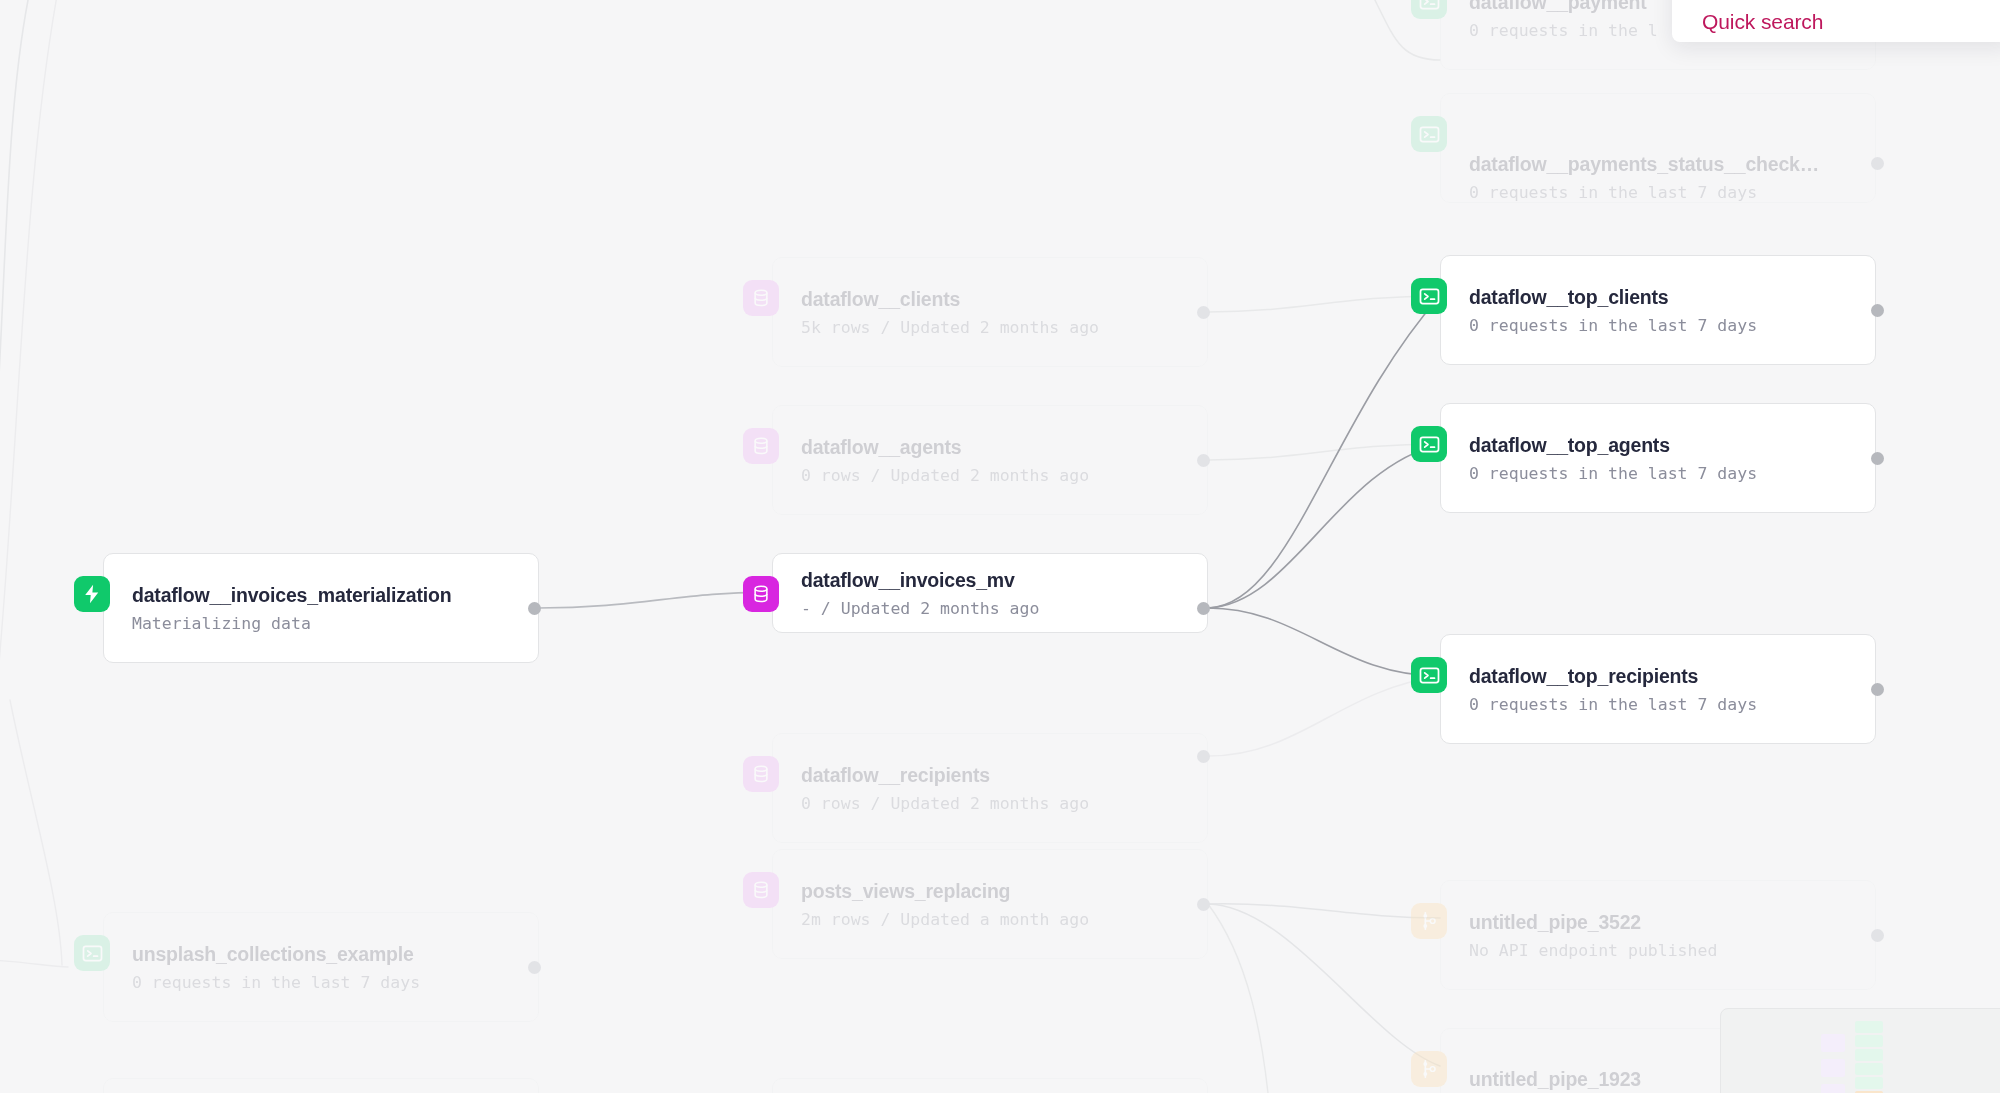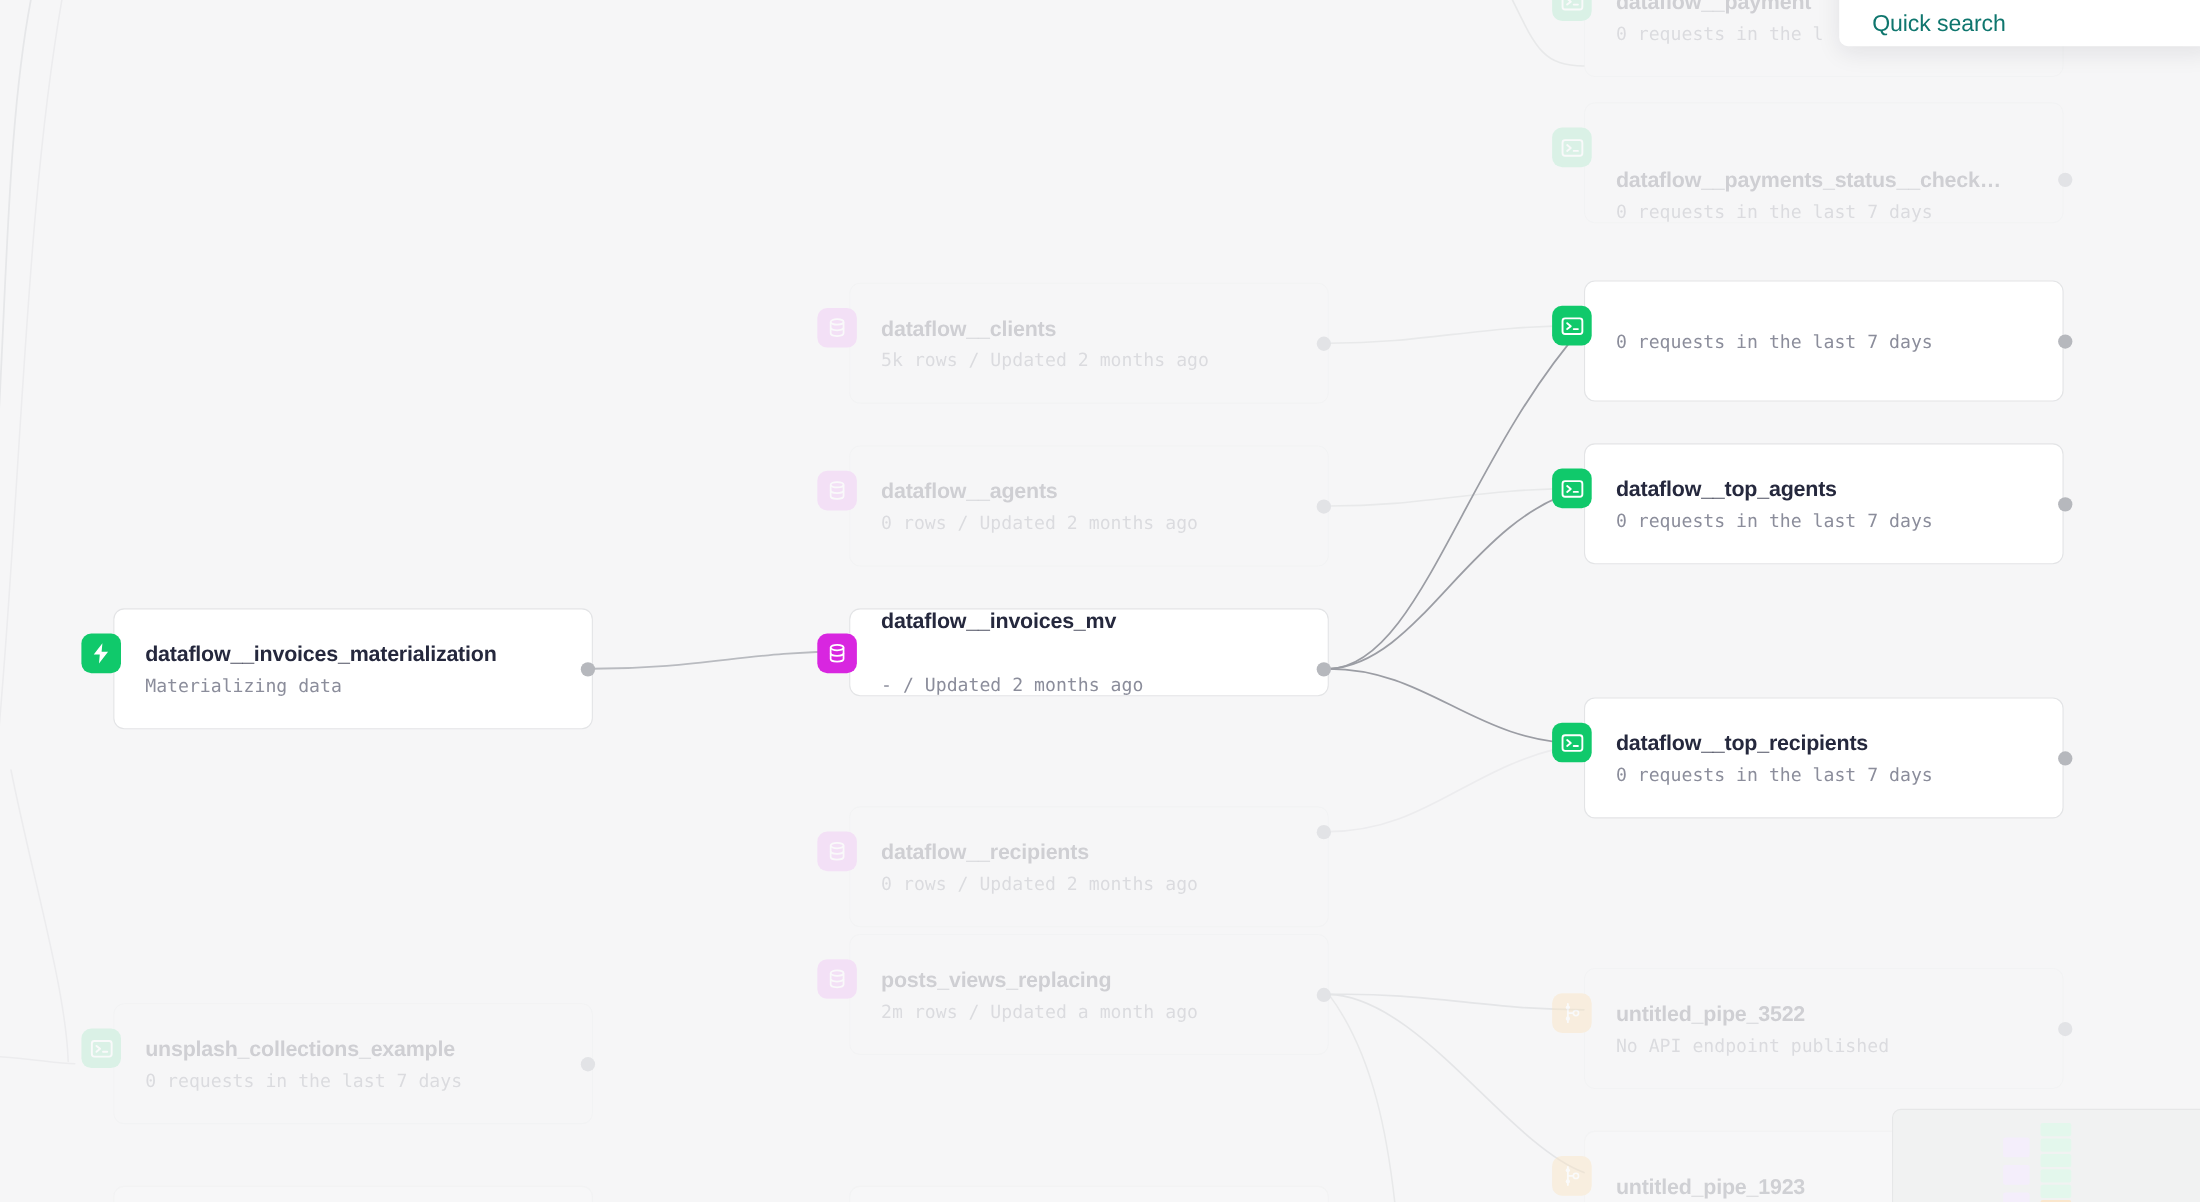--- a/index.html
+++ b/index.html
@@ -111,21 +111,21 @@
     border-radius: 8px;
     box-shadow: 0 6px 22px rgba(20,20,40,0.09);
     display: flex;
     align-items: flex-end;
     padding: 0 0 8px 30px;
     box-sizing: border-box;
   }
   #quick-search .qs-text {
     font-family: "Liberation Sans", sans-serif;
     font-size: 21px;
-    color: #0f766e;
+    color: #be185d;
     letter-spacing: -0.1px;
   }
 
   
   #minimap {
     position: absolute;
     left: 1720px;
     top: 1008px;
     width: 300px;
     height: 110px;
@@ -194,20 +194,21 @@
         <div class="node-sub">0 requests in the last 7 days</div>
       </div>
       <div class="node" style="left: 1440px; top: 255px; width: 436px; height: 110px;">
         <div class="node-icon ic-green">
           <svg width="23" height="23" viewBox="0 0 24 24" fill="none" aria-hidden="true">
             <rect x="2.6" y="4.6" width="18.8" height="14.8" rx="2.4" stroke="#fff" stroke-width="1.8"></rect>
             <path d="M7 9.2 10.4 12 7 14.8" stroke="#fff" stroke-width="1.8" stroke-linecap="round" stroke-linejoin="round"></path>
             <path d="M13.2 14.8h4" stroke="#fff" stroke-width="1.8" stroke-linecap="round"></path>
           </svg>
         </div>
+        <div class="node-title">dataflow__top_clients</div>
         <div class="node-sub">0 requests in the last 7 days</div>
       </div>
       <div class="node" style="left: 1440px; top: 403px; width: 436px; height: 110px;">
         <div class="node-icon ic-green">
           <svg width="23" height="23" viewBox="0 0 24 24" fill="none" aria-hidden="true">
             <rect x="2.6" y="4.6" width="18.8" height="14.8" rx="2.4" stroke="#fff" stroke-width="1.8"></rect>
             <path d="M7 9.2 10.4 12 7 14.8" stroke="#fff" stroke-width="1.8" stroke-linecap="round" stroke-linejoin="round"></path>
             <path d="M13.2 14.8h4" stroke="#fff" stroke-width="1.8" stroke-linecap="round"></path>
           </svg>
         </div>
@@ -266,21 +267,21 @@
         <div class="node-icon ic-magenta-d">
           <svg width="22" height="22" viewBox="0 0 24 24" fill="none" aria-hidden="true">
             <ellipse cx="12" cy="6.2" rx="6.4" ry="2.7" stroke="#fff" stroke-width="1.7"></ellipse>
             <path d="M5.6 6.2v5.6c0 1.5 2.9 2.7 6.4 2.7s6.4-1.2 6.4-2.7V6.2" stroke="#fff" stroke-width="1.7"></path>
             <path d="M5.6 11.9v5.6c0 1.5 2.9 2.7 6.4 2.7s6.4-1.2 6.4-2.7v-5.6" stroke="#fff" stroke-width="1.7"></path>
           </svg>
         </div>
         <div class="node-title">dataflow__agents</div>
         <div class="node-sub">0 rows / Updated 2 months ago</div>
       </div>
-      <div class="node" style="left: 772px; top: 553px; width: 436px; height: 80px; justify-content: space-between;">
+      <div class="node" style="left: 772px; top: 553px; width: 436px; height: 80px;">
         <div class="node-icon ic-magenta">
           <svg width="22" height="22" viewBox="0 0 24 24" fill="none" aria-hidden="true">
             <ellipse cx="12" cy="6.2" rx="6.4" ry="2.7" stroke="#fff" stroke-width="1.7"></ellipse>
             <path d="M5.6 6.2v5.6c0 1.5 2.9 2.7 6.4 2.7s6.4-1.2 6.4-2.7V6.2" stroke="#fff" stroke-width="1.7"></path>
             <path d="M5.6 11.9v5.6c0 1.5 2.9 2.7 6.4 2.7s6.4-1.2 6.4-2.7v-5.6" stroke="#fff" stroke-width="1.7"></path>
           </svg>
         </div>
         <div class="node-title">dataflow__invoices_mv</div>
         <div class="node-sub">- / Updated 2 months ago</div>
       </div>

